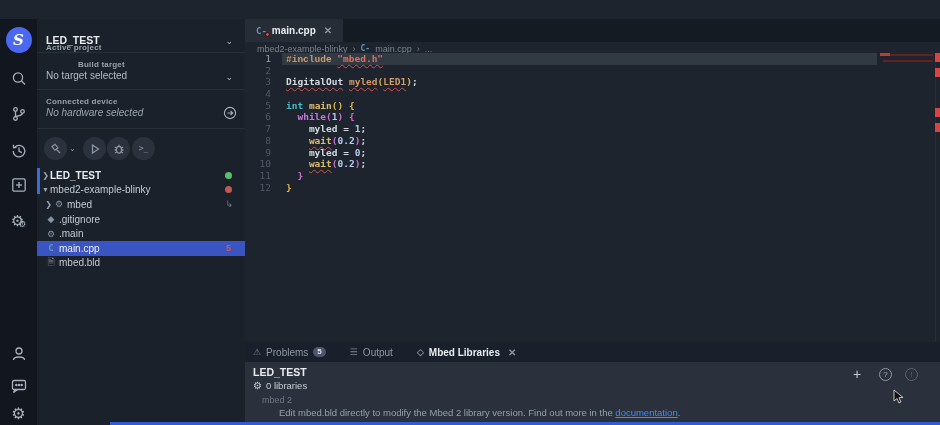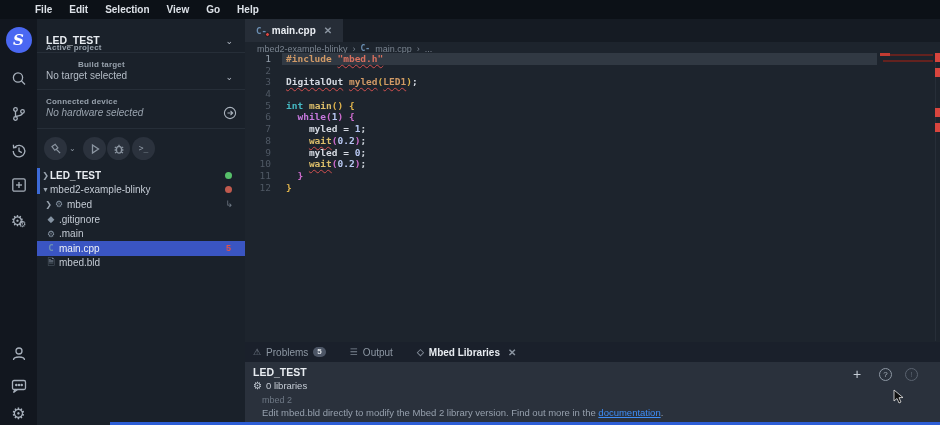--- a/index.html
+++ b/index.html
@@ -57,21 +57,21 @@
   #breadcrumb .cpp-glyph { font-size:8px; }
 
   
   #codearea { position:absolute; left:0; top:34px; width:695px; height:288px; font-family:"DejaVu Sans Mono",monospace; }
   #currentline { position:absolute; left:37px; top:0; width:595px; height:12px; background:#31394395; background:#313943; }
   #code-lines { position:absolute; left:0; top:0; width:695px; }
   .code-line { position:relative; height:11.7px; display:flex; font-size:9.5px; font-weight:bold; line-height:11.7px; }
   .ln { width:26px; text-align:right; color:#4f5864; font-weight:normal; flex:none; }
   .ln.active { color:#98a3af; }
   .lc { white-space:pre; margin-left:15px; }
-  .tk-pp  { color:#d19a66; }
+  .tk-pp  { color:#d19a66;font-family:Liberation Mono, monospace; }
   .tk-str { color:#d9705f; }
   .tk-var { color:#d19a66; }
   .tk-w   { color:#d5dae2; }
   .tk-ty  { color:#45b8c2; }
   .tk-fn  { color:#dcbe6a; }
   .tk-ctl { color:#c678dd; }
   .tk-num { color:#b8c8f2; }
   .tk-p1  { color:#e0b44c; }
   .tk-p2  { color:#cf6ccf; }
   .sq { text-decoration:underline wavy #d14f4f 1px; text-underline-offset:2px; }
@@ -88,43 +88,35 @@
   #paneltabs { position:absolute; left:0; top:0; width:695px; height:20px; background:#1a202b; display:flex; align-items:center; padding-left:8px; gap:24px; }
   .ptab { display:flex; align-items:center; gap:5px; font-size:10px; color:#8d97a3; }
   .ptab .picon { font-size:9px; color:#7e8794; }
   .ptab.active { color:#e8ecf1; font-weight:bold; }
   .pbadge { background:#4d5666; color:#dfe3e8; font-size:8px; font-weight:bold; border-radius:7px; padding:0 4px; line-height:10px; height:10px; }
   #panelbody { position:absolute; left:0; top:20px; width:695px; height:60px; background:#2a313c; }
   #panel-title { position:absolute; left:8px; top:4px; font-size:10.5px; font-weight:bold; color:#e8ecf1; }
   #panel-libs { position:absolute; left:8px; top:18px; font-size:9.5px; color:#c6cdd6; display:flex; align-items:center; gap:4px; }
   #panel-libs .gear-glyph { font-size:10px; color:#c6cdd6; }
   #lib-name { position:absolute; left:17px; top:33px; font-size:9px; color:#6e7885; }
-  #lib-desc { position:absolute; left:17px; top:45px; font-size:9.5px; color:#96a0ad; }
+  #lib-desc { position:absolute; left:34px; top:45px; font-size:9.5px; color:#96a0ad; }
   #lib-desc a { color:#3e8ef7; text-decoration:underline; }
   .panel-action { position:absolute; top:6px; font-size:11px; color:#c6cdd6; }
   .panel-circle { width:13px; height:13px; border:1px solid #8d97a3; border-radius:50%; font-size:8px; display:flex; align-items:center; justify-content:center; color:#aab3bd; }
   .panel-circle.dim { border-color:#5a6370; color:#5a6370; }
 
   
   #statusbar { position:absolute; left:110px; bottom:0; width:830px; height:3px; background:#2d5ed6; z-index:40; }
   #cursor { position:absolute; left:893px; top:389px; z-index:50; }
 </style>
 </head>
 <body>
 
 <div id="app">
 
-  <div id="menubar">
-      <span class="menu-item">File</span>
-      <span class="menu-item">Edit</span>
-      <span class="menu-item">Selection</span>
-      <span class="menu-item">View</span>
-      <span class="menu-item">Go</span>
-      <span class="menu-item">Help</span>
-    </div>
 
   <div id="activitybar">
     <div class="ab-icon" style="top:8px;">
         <div id="logo-badge">S</div>
       </div>
     <div class="ab-icon" style="top:47px;">
       <svg width="18" height="18" viewBox="0 0 18 18">
           <circle cx="8" cy="7.5" r="4.6"></circle>
           <line x1="11.5" y1="11" x2="15" y2="14.5"></line>
         </svg>

